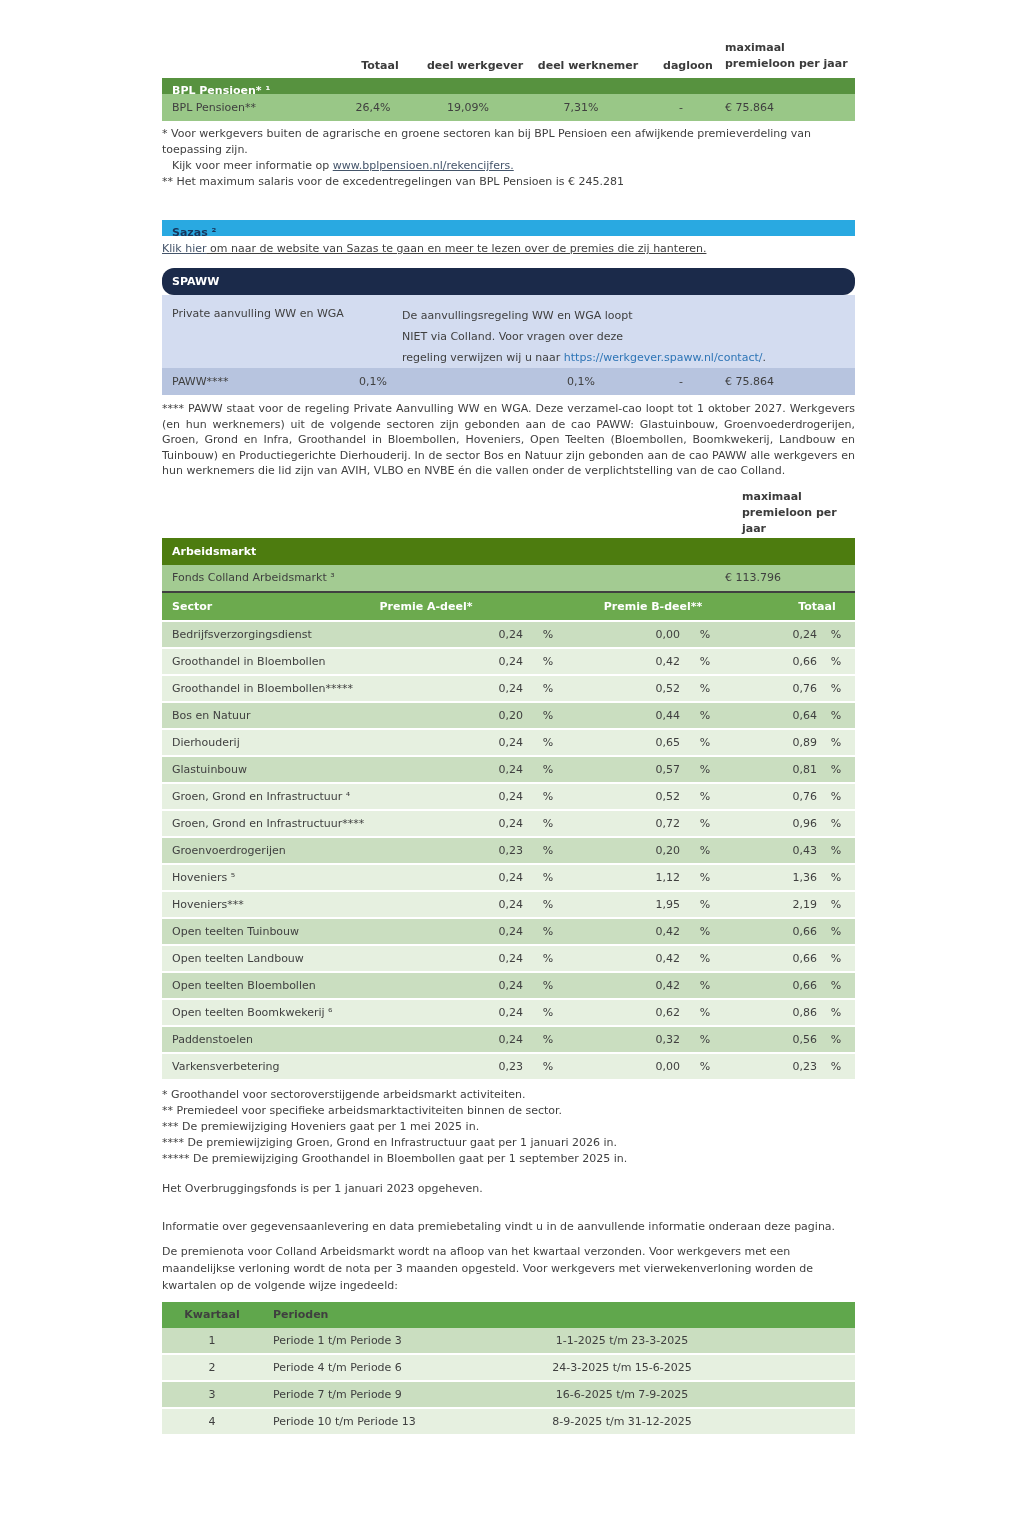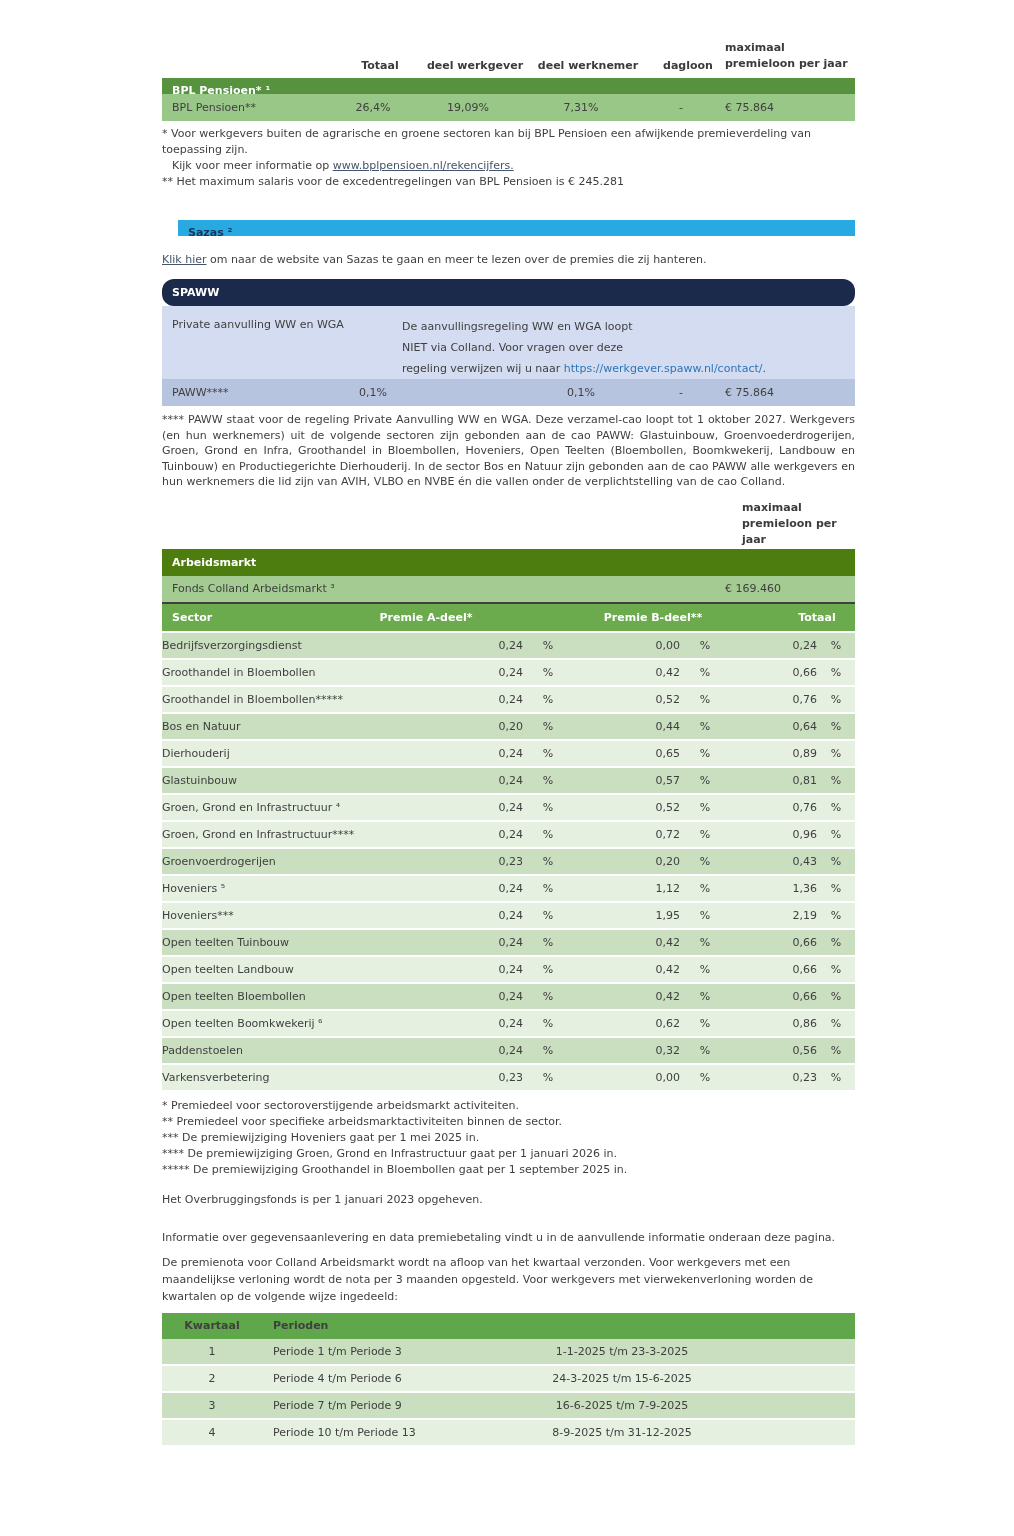--- a/index.html
+++ b/index.html
@@ -58,21 +58,21 @@
   .fonds-row{background:#a3cb92;height:26px;line-height:26px;display:flex;border-bottom:2px solid #404040;}
   .fonds-row .lbl{flex:1;padding-left:10px;}
   .fonds-row .val{width:130px;text-align:left;padding-left:13px;}
   .sector-head{background:#6caa4e;height:27px;line-height:27px;position:relative;color:#fff;font-weight:bold;border-bottom:2px solid #fff;}
   .sh-sector{position:absolute;left:10px;}
   .sh-a{position:absolute;left:264px;transform:translateX(-50%);}
   .sh-b{position:absolute;left:491px;transform:translateX(-50%);}
   .sh-t{position:absolute;left:655px;transform:translateX(-50%);}
 
   .srow{display:flex;align-items:center;height:25px;border-bottom:2px solid #fff;}
-  .srow .lbl{flex:1;min-width:250px;}
+  .srow .lbl{flex:1;padding-left:10px;min-width:250px;}
   .c-aval{width:60px;text-align:right;}
   .c-apct{width:50px;text-align:center;}
   .c-bval{width:107px;text-align:right;}
   .c-bpct{width:50px;text-align:center;}
   .c-tval{width:87px;text-align:right;}
   .c-tpct{width:38px;text-align:center;}
   .stripe-dark{background:#cadec0;}
   .stripe-light{background:#e6f0e0;}
 
   .arb-fns{margin-top:6px;line-height:16px;}
@@ -116,22 +116,22 @@
     <div class="v-max">€ 75.864</div>
   </div>
   <div class="fnblock">
     <div>* Voor werkgevers buiten de agrarische en groene sectoren kan bij BPL Pensioen een afwijkende premieverdeling van toepassing zijn.</div>
     <div class="fn-indent">
       <span>Kijk voor meer informatie op </span><a class="dlink">www.bplpensioen.nl/rekencijfers.</a>
     </div>
     <div>** Het maximum salaris voor de excedentregelingen van BPL Pensioen is € 245.281</div>
   </div>
 
-  <div class="bar bar-sazas" style="margin-top:30px;margin-left:16px;">Sazas ²</div>
-  <div style="margin-top:16px;line-height:16px;">
+  <div class="bar bar-sazas" style="margin-top:30px;">Sazas ²</div>
+  <div style="margin-top:5px;line-height:16px;text-decoration:underline;">
     <a class="dlink">Klik hier</a><span> om naar de website van Sazas te gaan en meer te lezen over de premies die zij hanteren.</span>
   </div>
 
   <div class="bar bar-spaww" style="margin-top:11px;">SPAWW</div>
   <div class="spaww-body">
     <div class="spaww-left">Private aanvulling WW en WGA</div>
     <div class="spaww-mid">
       <div>De aanvullingsregeling WW en WGA loopt</div>
       <div>NIET via Colland. Voor vragen over deze</div>
       <div>
@@ -151,21 +151,21 @@
 
   <div class="maxlabel">
     <div>maximaal</div>
     <div>premieloon per jaar</div>
   </div>
 
   <div class="arb-wrap">
     <div class="bar bar-arb">Arbeidsmarkt</div>
     <div class="fonds-row">
       <div class="lbl">Fonds Colland Arbeidsmarkt ³</div>
-      <div class="val">€ 169.460</div>
+      <div class="val">€ 113.796</div>
     </div>
     <div class="sector-head">
       <span class="sh-sector">Sector</span>
       <span class="sh-a">Premie A-deel*</span>
       <span class="sh-b">Premie B-deel**</span>
       <span class="sh-t">Totaal</span>
     </div>
     <div id="sector-rows">
         <div class="srow stripe-dark">
     <div class="lbl">Bedrijfsverzorgingsdienst</div>
@@ -317,21 +317,21 @@
     <div class="c-apct">%</div>
     <div class="c-bval">0,00</div>
     <div class="c-bpct">%</div>
     <div class="c-tval">0,23</div>
     <div class="c-tpct">%</div>
   </div>
       </div>
   </div>
 
   <div class="arb-fns">
-    <div>* Premiedeel voor sectoroverstijgende arbeidsmarkt activiteiten.</div>
+    <div>* Groothandel voor sectoroverstijgende arbeidsmarkt activiteiten.</div>
     <div>** Premiedeel voor specifieke arbeidsmarktactiviteiten binnen de sector.</div>
     <div>*** De premiewijziging Hoveniers gaat per 1 mei 2025 in.</div>
     <div>**** De premiewijziging Groen, Grond en Infrastructuur gaat per 1 januari 2026 in.</div>
     <div>***** De premiewijziging Groothandel in Bloembollen gaat per 1 september 2025 in.</div>
   </div>
   <div class="note n1">Het Overbruggingsfonds is per 1 januari 2023 opgeheven.</div>
   <div class="note n2">Informatie over gegevensaanlevering en data premiebetaling vindt u in de aanvullende informatie onderaan deze pagina.</div>
   <div class="note n3">De premienota voor Colland Arbeidsmarkt wordt na afloop van het kwartaal verzonden. Voor werkgevers met een maandelijkse verloning wordt de nota per 3 maanden opgesteld. Voor werkgevers met vierwekenverloning worden de kwartalen op de volgende wijze ingedeeld:</div>
 
   <div class="kw-wrap">

